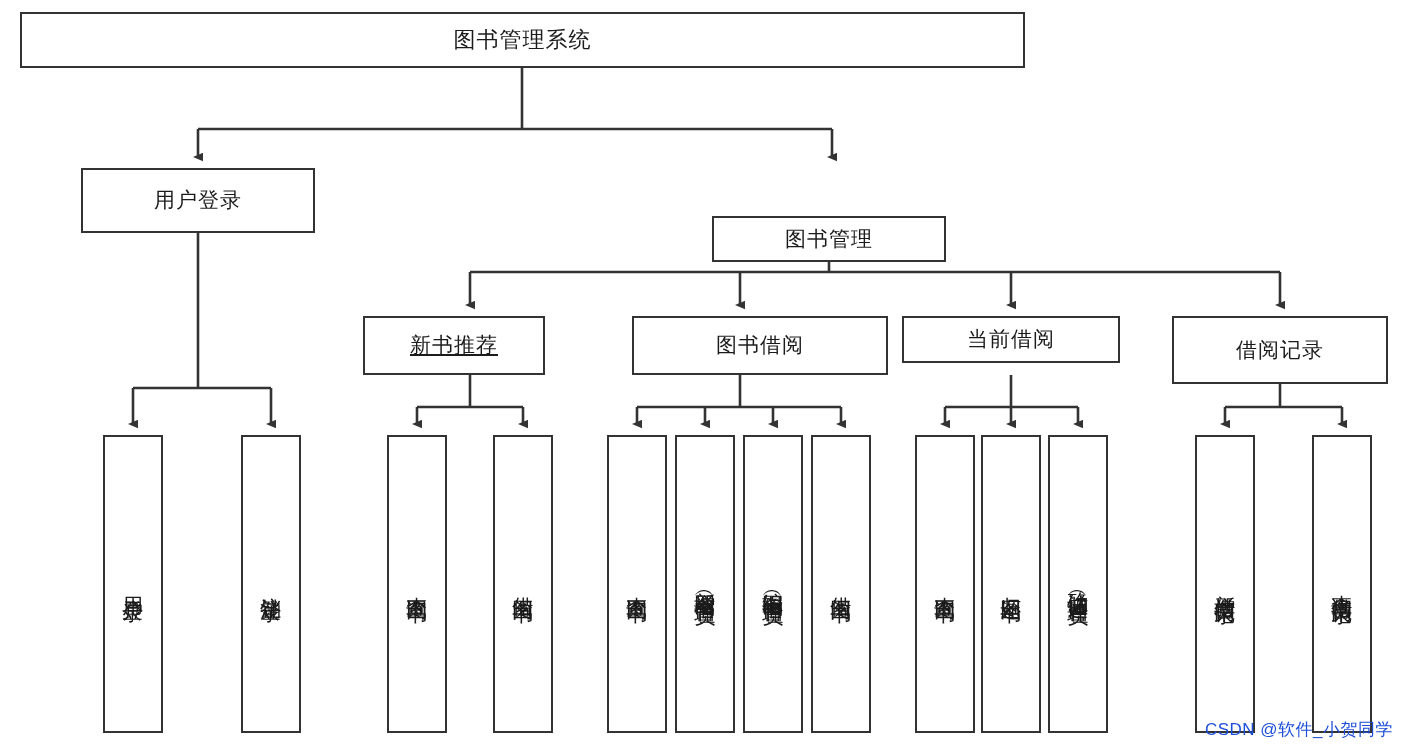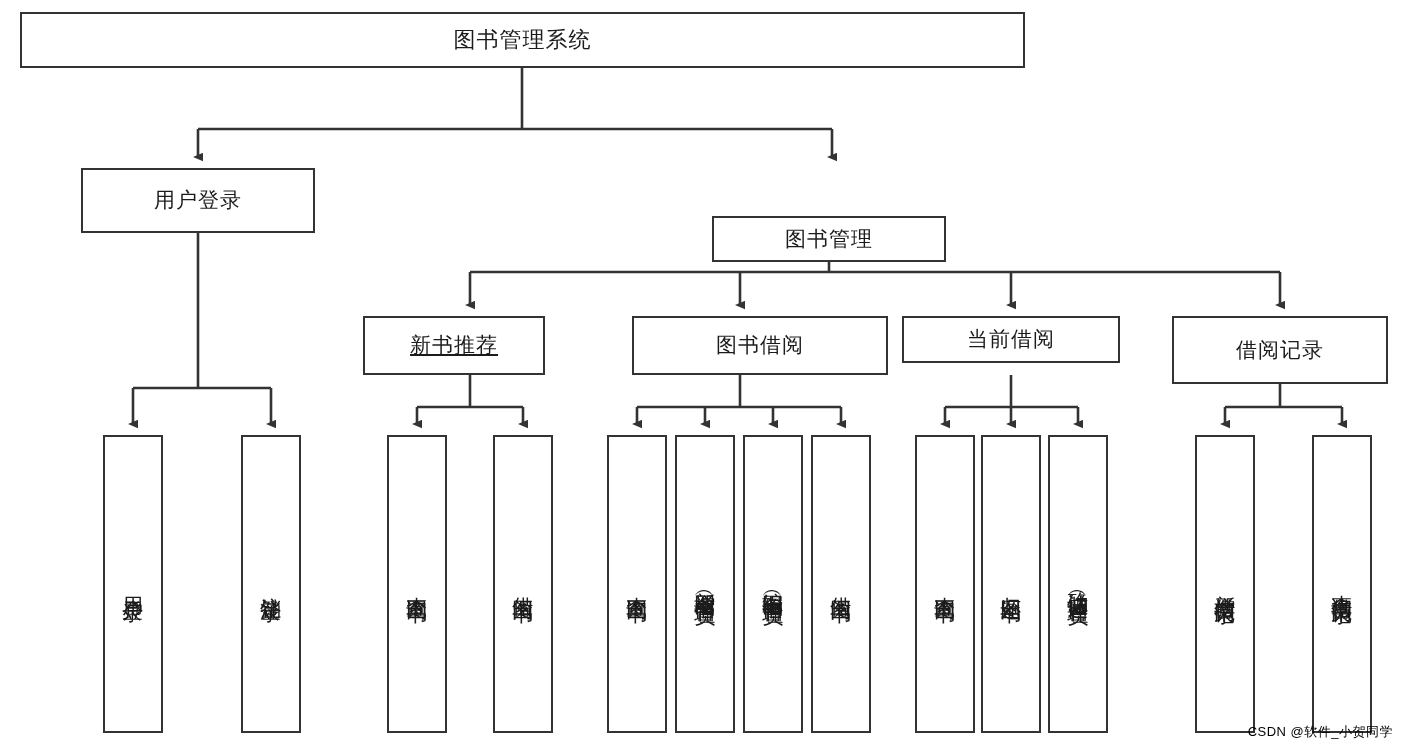--- a/index.html
+++ b/index.html
@@ -52,22 +52,22 @@
     font-size:21px;
     line-height:1.32;
     letter-spacing:2px;
     white-space:nowrap;
     color:#1b1b1b;
   }
   .watermark{
     position:absolute;
     right:12px;
     bottom:6px;
-    font-size:13px;
-    color:#000000;
+    font-size:17px;
+    color:#1d4ed8;
     letter-spacing:0.5px;
     z-index:6;
     white-space:nowrap;
   }
 </style>
 </head>
 <body>
 
 <div id="canvas">
 

